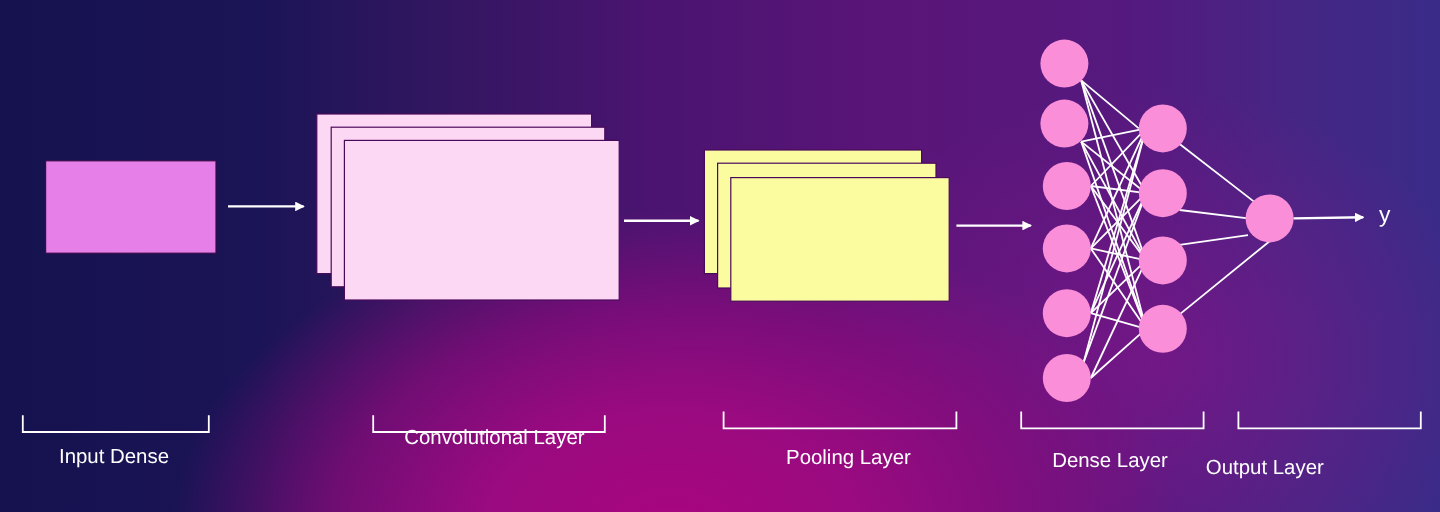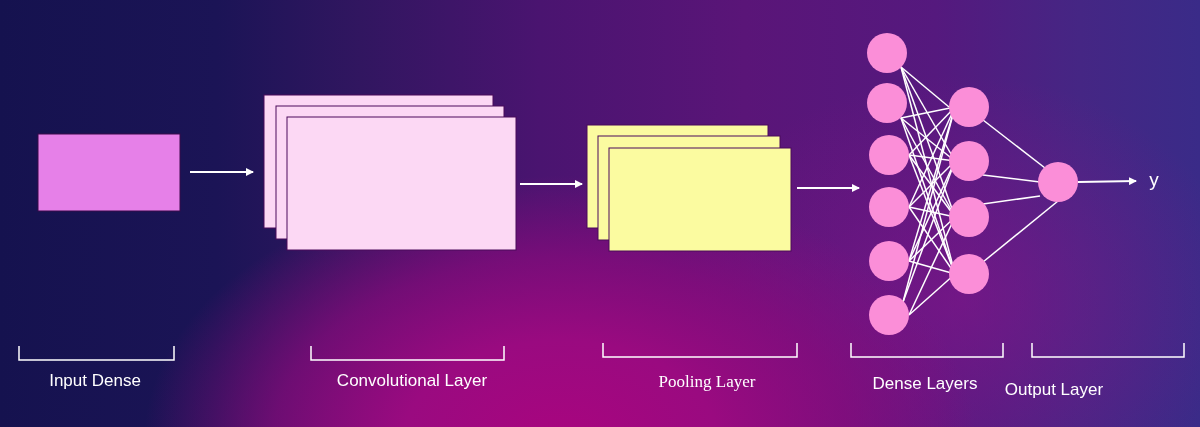--- a/index.html
+++ b/index.html
@@ -103,16 +103,16 @@
     <path d="M311,346 L311,360 L504,360 L504,346"></path>
     <path d="M603,343 L603,357 L797,357 L797,343"></path>
     <path d="M851,343 L851,357 L1003,357 L1003,343"></path>
     <path d="M1032,343 L1032,357 L1184,357 L1184,343"></path>
   </g>
 </svg>
 
 <span class="label" style="left:1154px; top:169px; font-size:19px;">y</span>
 
 <span class="label" style="left:95px; top:371px;">Input Dense</span>
-<span class="label" style="left:412px; top:371px;">Convolutional Layer</span>
-<span class="label" style="left:707px; top:372px;font-family:Liberation Serif, serif;">Pooling Layer</span>
-<span class="label" style="left:925px; top:374px;">Dense Layers</span>
+<span class="label" style="left:412px; top:355px;">Convolutional Layer</span>
+<span class="label" style="left:707px; top:372px;">Pooling Layer</span>
+<span class="label" style="left:925px; top:374px;">Dense Layer</span>
 <span class="label" style="left:1054px; top:380px;">Output Layer</span>
 
 </body></html>

